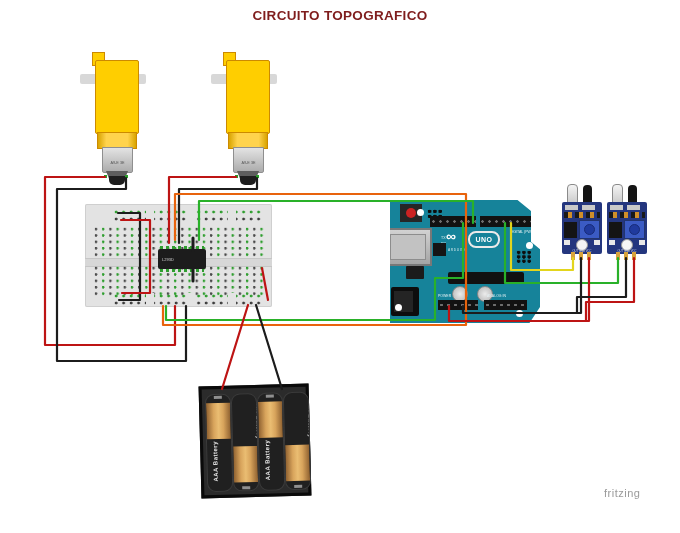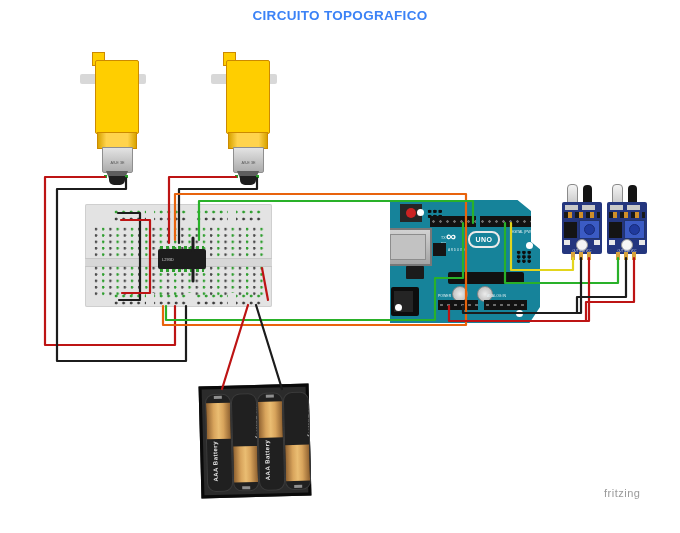--- a/index.html
+++ b/index.html
@@ -1,19 +1,19 @@
 <!DOCTYPE html>
 <html><head>
 <meta charset="utf-8">
 <style>
   html,body{margin:0;padding:0;background:#fff;}
   .canvas{position:relative;width:680px;height:533px;background:#ffffff;overflow:hidden;
           font-family:"Liberation Sans",sans-serif;}
   .title{position:absolute;top:8px;left:0;width:100%;text-align:center;
-         font-size:13.5px;font-weight:bold;color:#3b82f6;letter-spacing:.3px;}
+         font-size:13.5px;font-weight:bold;color:#7f1d1d;letter-spacing:.3px;}
   .watermark{position:absolute;left:604px;top:487px;font-size:11px;color:#9a9a9a;letter-spacing:.5px;}
 
   
   svg.wires{position:absolute;left:0;top:0;z-index:30;pointer-events:none;}
 
   
   .motor{position:absolute;width:80px;height:134px;z-index:10;}
   .motor .axle{position:absolute;left:4px;top:22px;width:66px;height:10px;background:#d8d8d8;border-radius:2px;}
   .motor .tab{position:absolute;left:16px;top:0;width:11px;height:12px;background:#ffce00;border:1px solid #cc8a00;}
   .motor .body{position:absolute;left:19px;top:8px;width:42px;height:72px;background:#ffce00;border:1px solid #cc8a00;border-radius:2px;}

